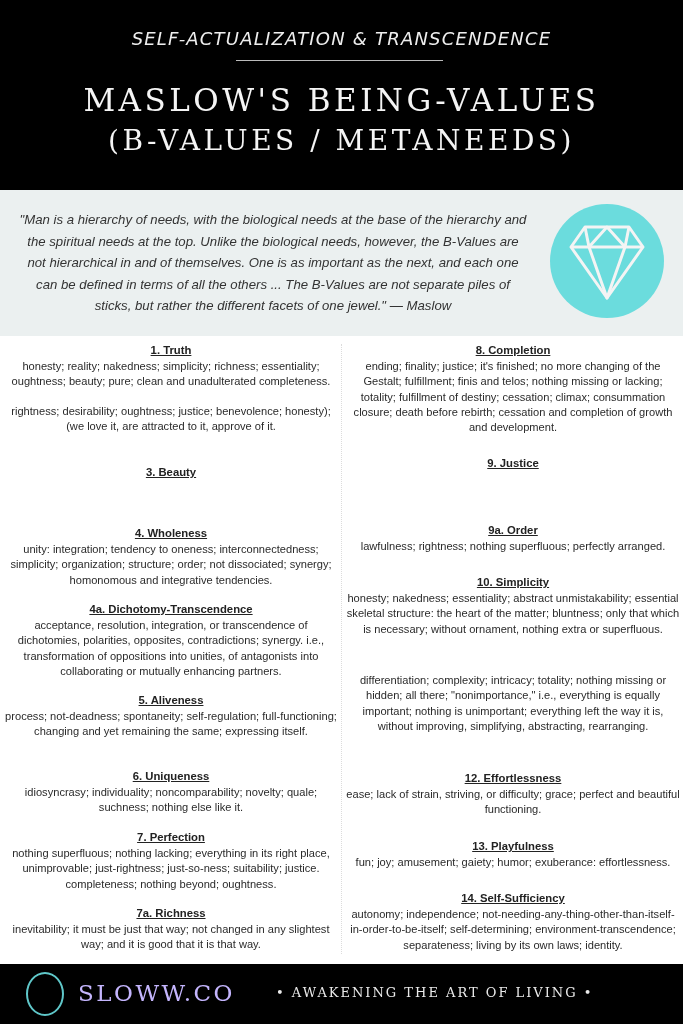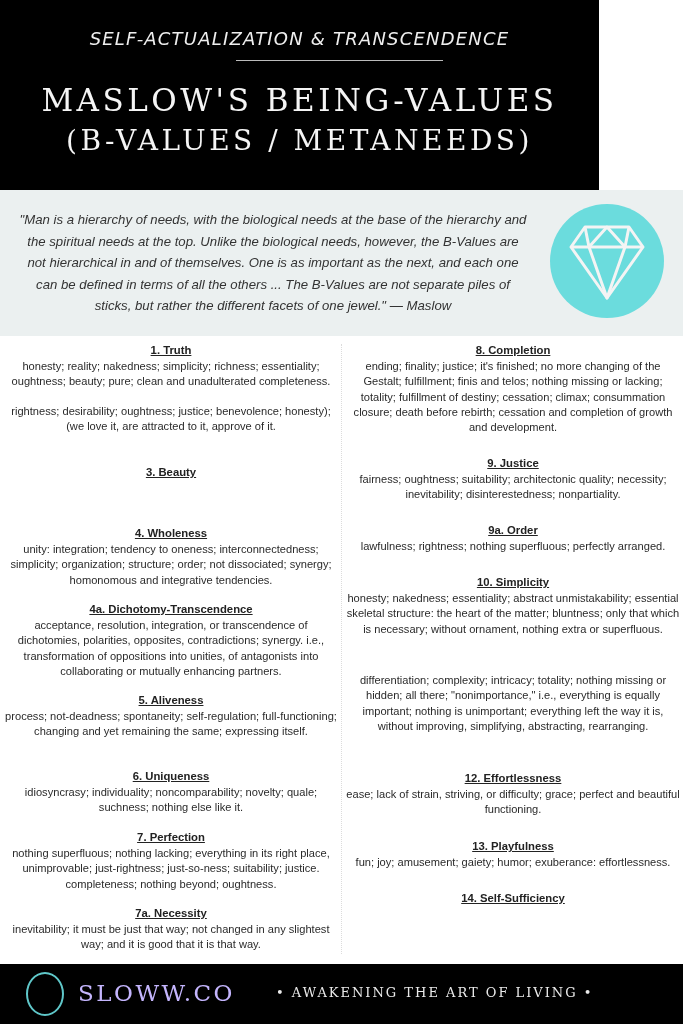--- a/index.html
+++ b/index.html
@@ -1,20 +1,20 @@
 <!DOCTYPE html>
 <html><head>
 <meta charset="utf-8">
 <style>
   * { margin: 0; padding: 0; box-sizing: border-box; }
   html, body { width: 683px; height: 1024px; background: #ffffff; overflow: hidden; }
   body { font-family: "Liberation Sans", sans-serif; color: #222; }
 
   .header {
-    position: absolute; left: 0; top: 0; width: 599px; height: 190px;
+    position: absolute; left: 0; top: 0; width: 683px; height: 190px;
     background: #000; color: #f2f2f2; text-align: center;
   }
   .header .kicker {
     position: absolute; top: 28px; left: 0; width: 100%;
     font-family: "DejaVu Sans", sans-serif; font-style: italic; font-size: 18px;
     letter-spacing: 1.2px; color: #eee;
   }
   .header .rule {
     position: absolute; top: 60px; left: 236px; width: 207px; height: 1px; background: #bbb;
   }
@@ -127,33 +127,32 @@
     </div>
     <div class="entry" style="top:433px">
       <span class="heading">6. Uniqueness</span>
       <span class="desc">idiosyncrasy; individuality; noncomparability; novelty; quale; suchness; nothing else like it.</span>
     </div>
     <div class="entry" style="top:494px">
       <span class="heading">7. Perfection</span>
       <span class="desc">nothing superfluous; nothing lacking; everything in its right place, unimprovable; just-rightness; just-so-ness; suitability; justice. completeness; nothing beyond; oughtness.</span>
     </div>
     <div class="entry" style="top:570px">
-      <span class="heading">7a. Necessity</span>
+      <span class="heading">7a. Richness</span>
       <span class="desc">inevitability; it must be just that way; not changed in any slightest way; and it is good that it is that way.</span>
     </div>
   </div>
 
   <div class="col right">
     <div class="entry" style="top:7px">
       <span class="heading">8. Completion</span>
       <span class="desc">ending; finality; justice; it's finished; no more changing of the Gestalt; fulfillment; finis and telos; nothing missing or lacking; totality; fulfillment of destiny; cessation; climax; consummation closure; death before rebirth; cessation and completion of growth and development.</span>
     </div>
     <div class="entry" style="top:120px">
       <span class="heading">9. Justice</span>
-      <span class="desc">fairness; oughtness; suitability; architectonic quality; necessity; inevitability; disinterestedness; nonpartiality.</span>
     </div>
     <div class="entry" style="top:187px">
       <span class="heading">9a. Order</span>
       <span class="desc">lawfulness; rightness; nothing superfluous; perfectly arranged.</span>
     </div>
     <div class="entry" style="top:239px">
       <span class="heading">10. Simplicity</span>
       <span class="desc">honesty; nakedness; essentiality; abstract unmistakability; essential skeletal structure: the heart of the matter; bluntness; only that which is necessary; without ornament, nothing extra or superfluous.</span>
     </div>
     <div class="entry" style="top:337px">
@@ -162,20 +161,21 @@
     <div class="entry" style="top:435px">
       <span class="heading">12. Effortlessness</span>
       <span class="desc">ease; lack of strain, striving, or difficulty; grace; perfect and beautiful functioning.</span>
     </div>
     <div class="entry" style="top:503px">
       <span class="heading">13. Playfulness</span>
       <span class="desc">fun; joy; amusement; gaiety; humor; exuberance: effortlessness.</span>
     </div>
     <div class="entry" style="top:555px">
       <span class="heading">14. Self-Sufficiency</span>
+      <span class="desc">autonomy; independence; not-needing-any-thing-other-than-itself-in-order-to-be-itself; self-determining; environment-transcendence; separateness; living by its own laws; identity.</span>
     </div>
   </div>
 </div>
 
 <div class="footer">
   <div class="ring"></div>
   <div class="brand">SLOWW.CO</div>
   <div class="tagline">• AWAKENING THE ART OF LIVING •</div>
 </div>
 

